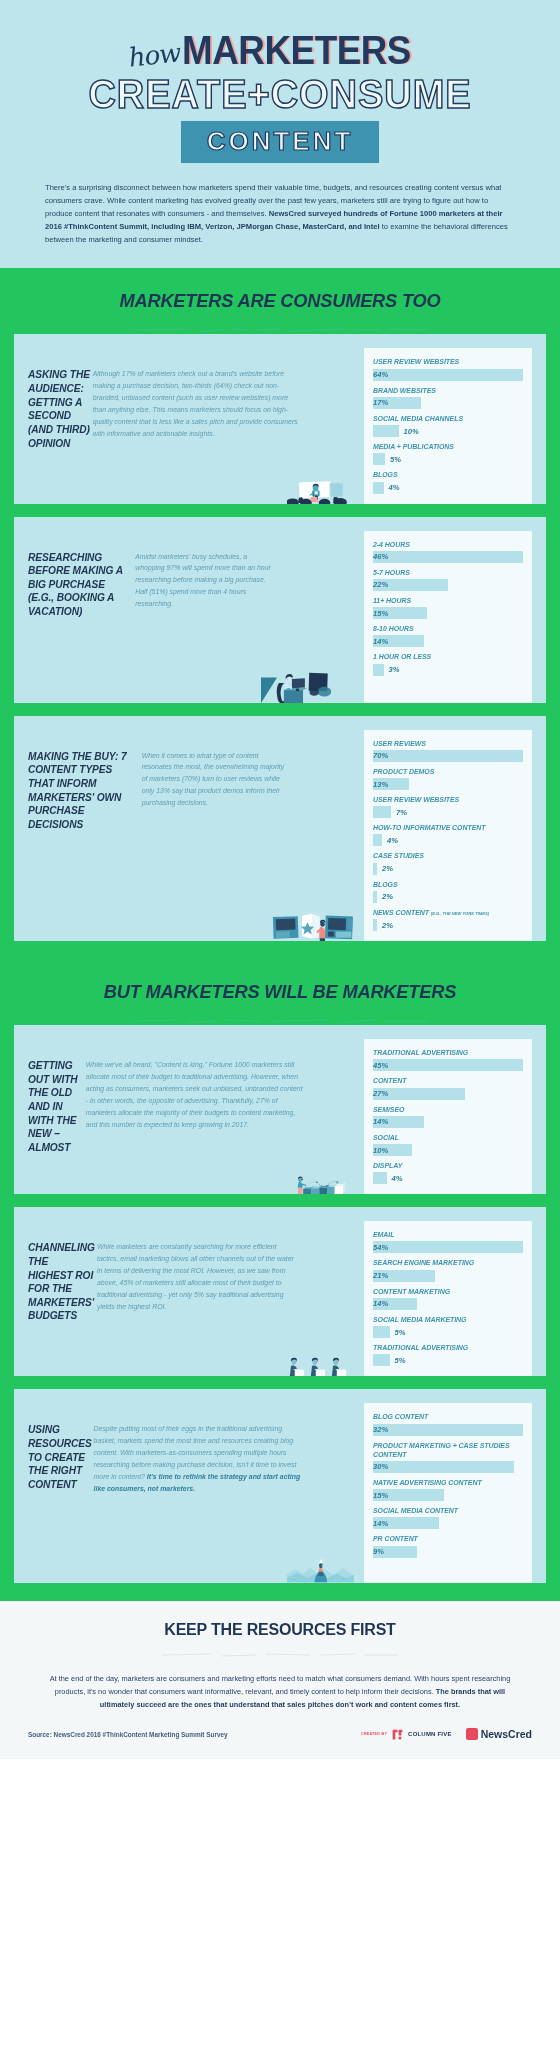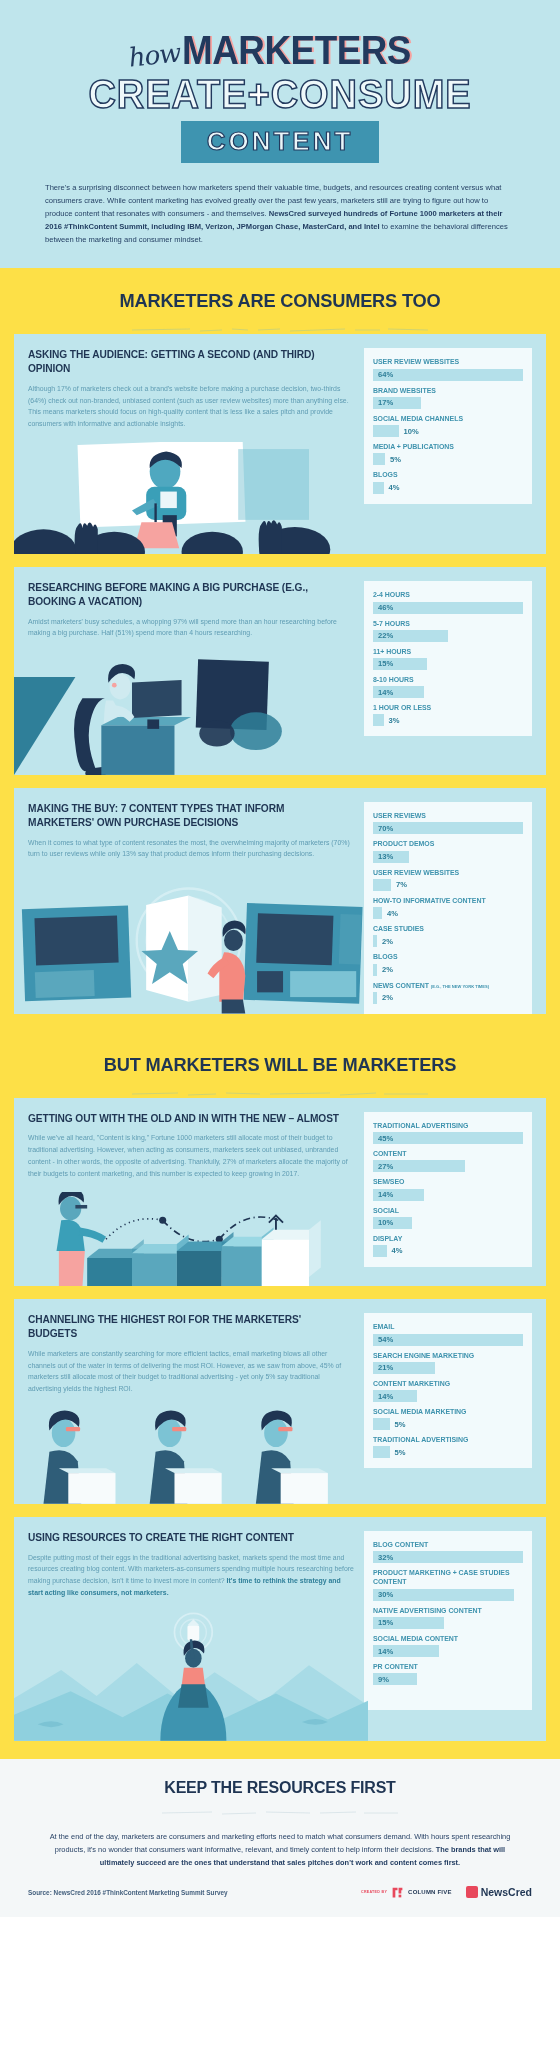--- a/index.html
+++ b/index.html
@@ -77,21 +77,21 @@
     max-width: 470px;
     font-size: 7.6px;
     line-height: 1.72;
     color: #1f3a5f;
     text-align: left;
     font-weight: 500;
   }
   .intro b { font-weight: 700; }
 
   
-  .band { background: #fde047; padding: 16px 14px 18px 14px; }
+  .band { background: #22c55e; padding: 16px 14px 18px 14px; font-style: italic; }
   .band-header {
     text-align: center;
     font-weight: 700;
     font-size: 19px;
     color: #1f3553;
     letter-spacing: -0.2px;
     padding: 6px 0 14px 0;
     transform: scaleX(0.96);
   }
 
@@ -99,21 +99,21 @@
   .card {
     background: #bfe5ec;
     padding: 14px 14px 0 14px;
     margin-bottom: 13px;
     display: flex;
     gap: 10px;
     position: relative;
     overflow: hidden;
   }
   .card:last-child { margin-bottom: 0; }
-  .card-left { flex: 1 1 auto; min-width: 0; display: flex; flex-direction: column; }
+  .card-left { flex: 1 1 auto; min-width: 0; display: flex; flex-direction: row; margin-top: 20px; }
   .card-right { flex: 0 0 168px; }
 
   .card-title {
     font-weight: 700;
     font-size: 10.5px;
     line-height: 1.3;
     color: #1f3553;
     letter-spacing: -0.1px;
     margin-bottom: 7px;
     transform: scaleX(0.97);
@@ -149,21 +149,20 @@
     background: #b4e0ea;
     display: flex;
     align-items: center;
     margin-bottom: 5px;
     min-width: 4px;
   }
   .stat-val {
     font-weight: 700;
     font-size: 7.6px;
     color: #2f7f99;
-    padding-left: 5px;
     white-space: nowrap;
     position: relative;
   }
   .stat-row.narrow .stat-val { padding-left: 0; margin-left: 5px; }
   .stat-row { position: relative; }
   .stat-row.narrow { display: flex; align-items: center; }
   .stat-row.narrow .stat-bar { margin-bottom: 0; }
   .stat-row.narrow { margin-bottom: 5px; }
 
   
@@ -363,21 +362,21 @@
             <div class="stat-bar" style="width:36%">
                 <span class="stat-val">15%</span>
               </div>
           </div>
           <div class="stat-row">
             <div class="stat-label">8-10 HOURS</div>
             <div class="stat-bar" style="width:34%">
                 <span class="stat-val">14%</span>
               </div>
           </div>
-          <div class="stat-row narrow" style="margin-bottom:0">
+          <div class="stat-row narrow" style="margin-bottom:17px">
             <div style="width:100%">
               <div class="stat-label">1 HOUR OR LESS</div>
               <div style="display:flex;align-items:center">
                 <div class="stat-bar" style="width:7%;margin-bottom:0"></div>
                 <span class="stat-val">3%</span>
               </div>
             </div>
           </div>
         </div>
       </div>

